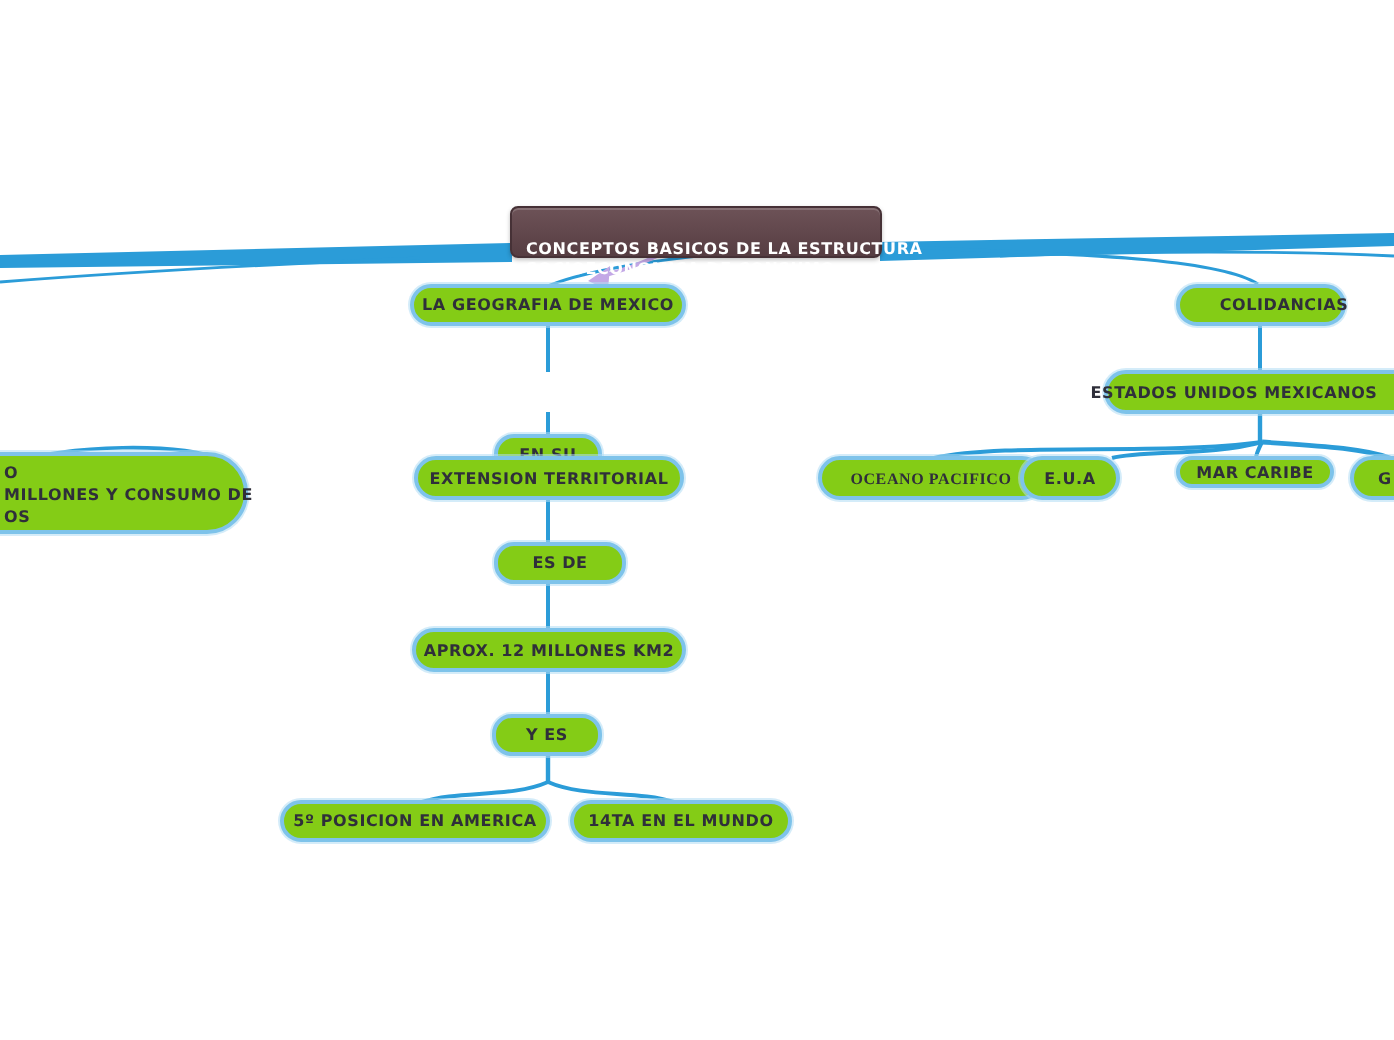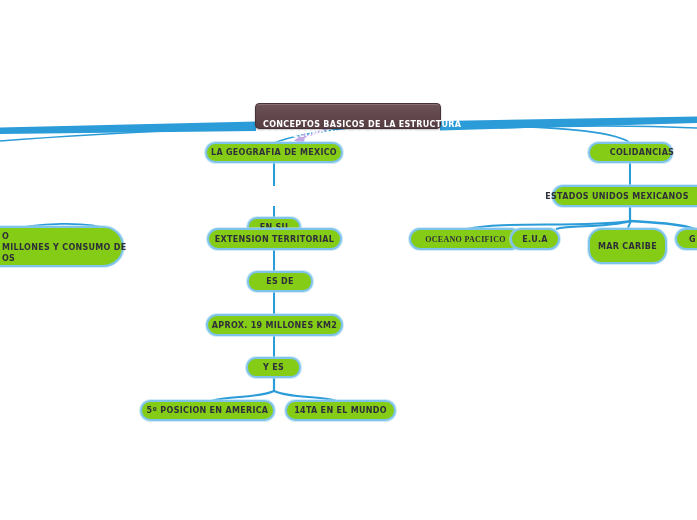--- a/index.html
+++ b/index.html
@@ -95,21 +95,21 @@
   <div class="node" style="left:247px;top:185px;width:54px;height:21px;border-radius:10px;margin-top:32px;">
     <span>EN SU</span>
   </div>
   <div class="node" style="left:207px;top:228px;width:135px;height:22px;">
     <span>EXTENSION TERRITORIAL</span>
   </div>
   <div class="node" style="left:247px;top:271px;width:66px;height:21px;border-radius:10px;">
     <span>ES DE</span>
   </div>
   <div class="node" style="left:206px;top:314px;width:137px;height:22px;">
-    <span>APROX. 19 MILLONES KM2</span>
+    <span>APROX. 12 MILLONES KM2</span>
   </div>
   <div class="node" style="left:246px;top:357px;width:55px;height:21px;border-radius:10px;">
     <span>Y ES</span>
   </div>
   <div class="node" style="left:140px;top:400px;width:135px;height:21px;">
     <span>5º POSICION EN AMERICA</span>
   </div>
   <div class="node" style="left:285px;top:400px;width:111px;height:21px;">
     <span>14TA EN EL MUNDO</span>
   </div>
@@ -119,21 +119,21 @@
   </div>
   <div class="node" style="left:552px;top:185px;width:172px;height:22px;">
     <span style="margin-right:42px;">ESTADOS UNIDOS MEXICANOS</span>
   </div>
   <div class="node" style="left:409px;top:228px;width:113px;height:22px;font-family:Liberation Serif, serif;">
     <span>OCEANO PACIFICO</span>
   </div>
   <div class="node" style="left:510px;top:228px;width:50px;height:22px;border-radius:11px;">
     <span>E.U.A</span>
   </div>
-  <div class="node" style="left:588px;top:228px;width:79px;height:36px;">
+  <div class="node" style="left:588px;top:228px;width:79px;height:16px;">
     <span>MAR CARIBE</span>
   </div>
   <div class="node" style="left:675px;top:228px;width:60px;height:22px;justify-content:flex-start;padding-left:12px;">
     <span>G</span>
   </div>
 
   <div class="node big-radius" style="left:-130px;top:226px;width:254px;height:41px;justify-content:flex-start;">
     <div class="cutnode-text">
       <div>O</div>
       <div>MILLONES Y CONSUMO DE</div>

